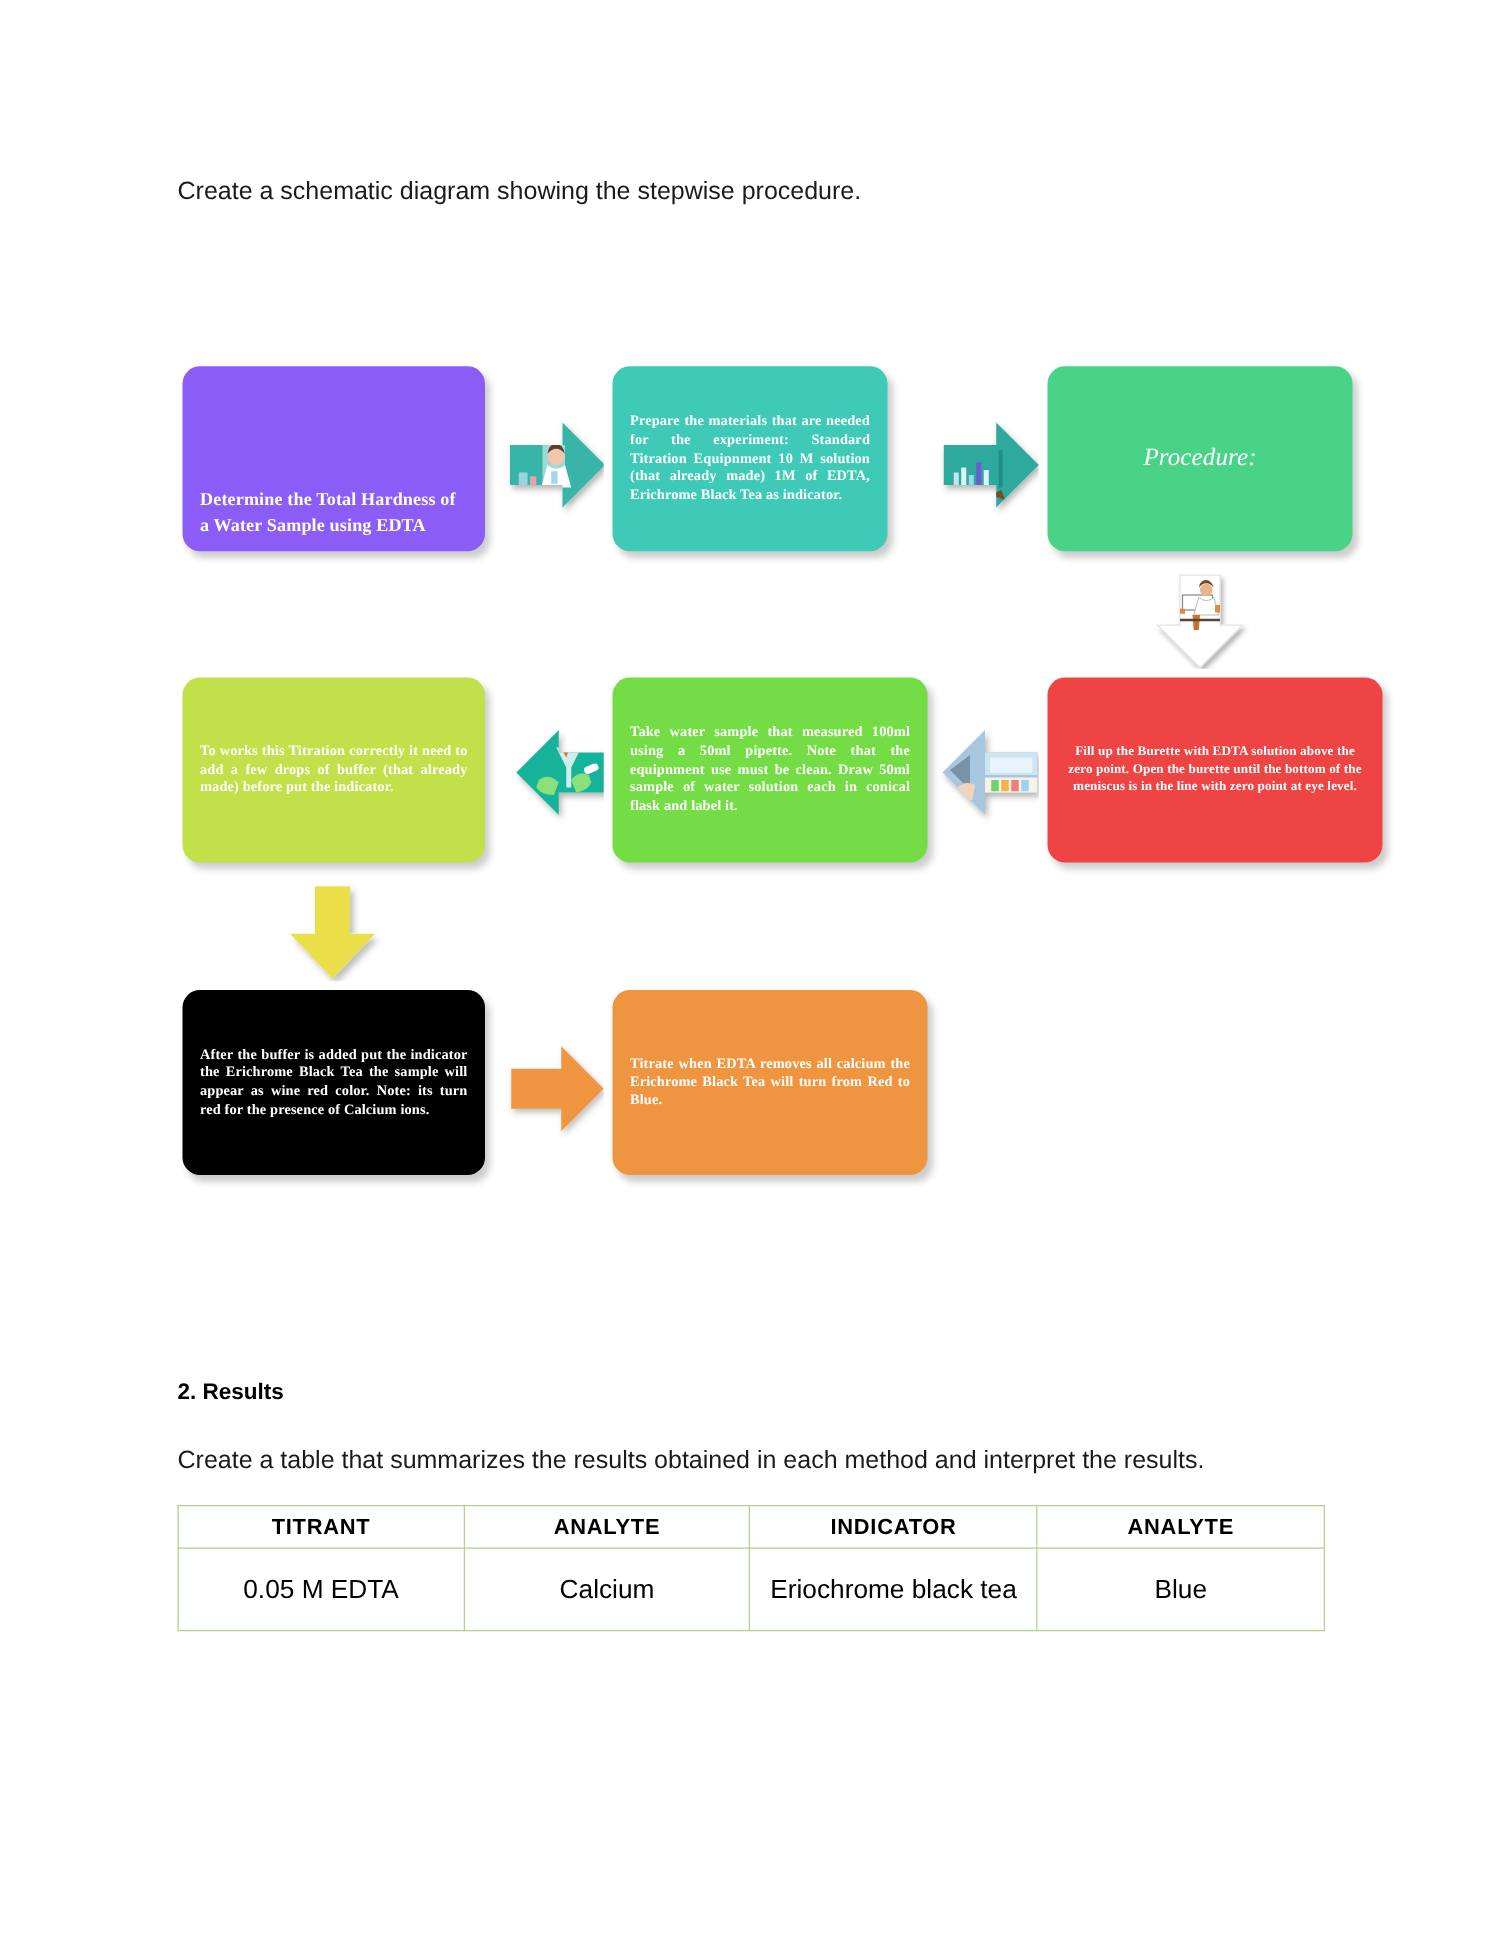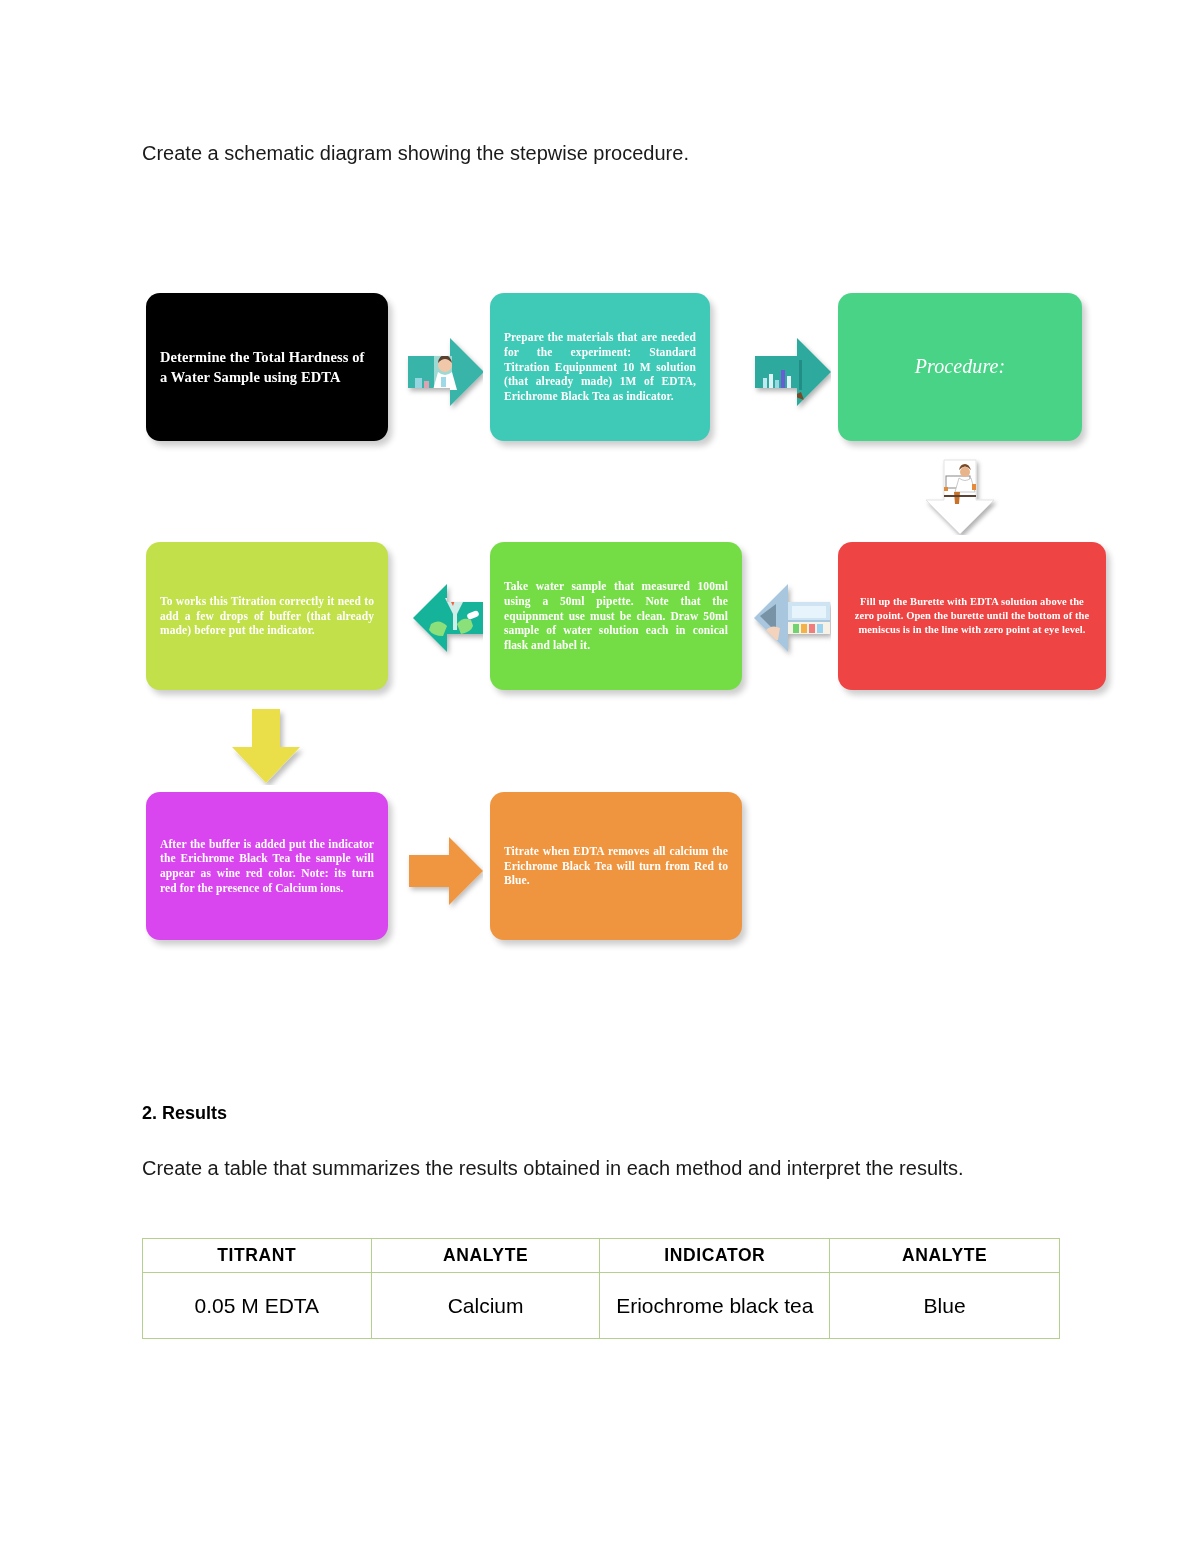--- a/index.html
+++ b/index.html
@@ -108,21 +108,21 @@
 </style>
 </head>
 <body>
 
 <div class="page">
 
   <div class="body-text" style="left:142px; top:140px;">Create a schematic diagram showing the stepwise procedure.</div>
 
   <div class="flow">
 
-    <div class="node bigtitle" id="n0" style="left:146px; top:293px; width:242px; height:148px; background:#000000;">
+    <div class="node bigtitle" id="n0" style="left:146px; top:293px; width:242px; height:148px; background:#8b5cf6;align-items:flex-end;">
       <div class="txt">Determine the Total Hardness of a Water Sample using EDTA</div>
     </div>
 
     <div class="arrow" style="left:404px; top:334px;">
       <svg width="84" height="76" viewBox="0 0 84 76">
         <defs>
           <filter id="sh1" x="-30%" y="-30%" width="180%" height="180%">
             <feDropShadow dx="2" dy="3" stdDeviation="2.4" flood-color="#000" flood-opacity="0.30"></feDropShadow>
           </filter>
           <clipPath id="cp1">
@@ -269,21 +269,21 @@
       <svg width="80" height="82" viewBox="0 0 80 82">
         <defs>
           <filter id="sh6" x="-30%" y="-30%" width="180%" height="180%">
             <feDropShadow dx="3" dy="4" stdDeviation="2.6" flood-color="#000" flood-opacity="0.25"></feDropShadow>
           </filter>
         </defs>
         <path filter="url(#sh6)" d="M24 4 L52 4 L52 42 L72 42 L38 78 L4 42 L24 42 Z" fill="#ebdf4a"></path>
       </svg>
     </div>
 
-    <div class="node" id="n6" style="left:146px; top:792px; width:242px; height:148px; background:#d946ef;">
+    <div class="node" id="n6" style="left:146px; top:792px; width:242px; height:148px; background:#000000;">
       <div class="txt">After the buffer is added put the indicator the Erichrome Black Tea the sample will appear as wine red color.   Note: its turn red for the presence of Calcium ions.</div>
     </div>
 
     <div class="arrow" style="left:405px; top:833px;">
       <svg width="82" height="76" viewBox="0 0 82 76">
         <defs>
           <filter id="sh7" x="-30%" y="-30%" width="180%" height="180%">
             <feDropShadow dx="2" dy="3" stdDeviation="2.4" flood-color="#000" flood-opacity="0.25"></feDropShadow>
           </filter>
         </defs>
@@ -294,21 +294,21 @@
     <div class="node" id="n7" style="left:490px; top:792px; width:252px; height:148px; background:#f0953f;">
       <div class="txt">Titrate when EDTA removes all calcium the Erichrome Black Tea will turn from Red to Blue.</div>
     </div>
 
   </div>
 
   <div class="heading" style="left:142px; top:1103px;">2. Results</div>
 
   <div class="body-text" style="left:142px; top:1155px;">Create a table that summarizes the results obtained in each method and interpret the results.</div>
 
-  <table class="restable" style="left:142px; top:1204px; width:918px;margin-top:34px;">
+  <table class="restable" style="left:142px; top:1204px; width:918px;">
     <thead>
       <tr>
         <th style="width:229px;">TITRANT</th>
         <th style="width:229px;">ANALYTE</th>
         <th style="width:230px;">INDICATOR</th>
         <th style="width:230px;">ANALYTE</th>
       </tr>
     </thead>
     <tbody>
       <tr>

